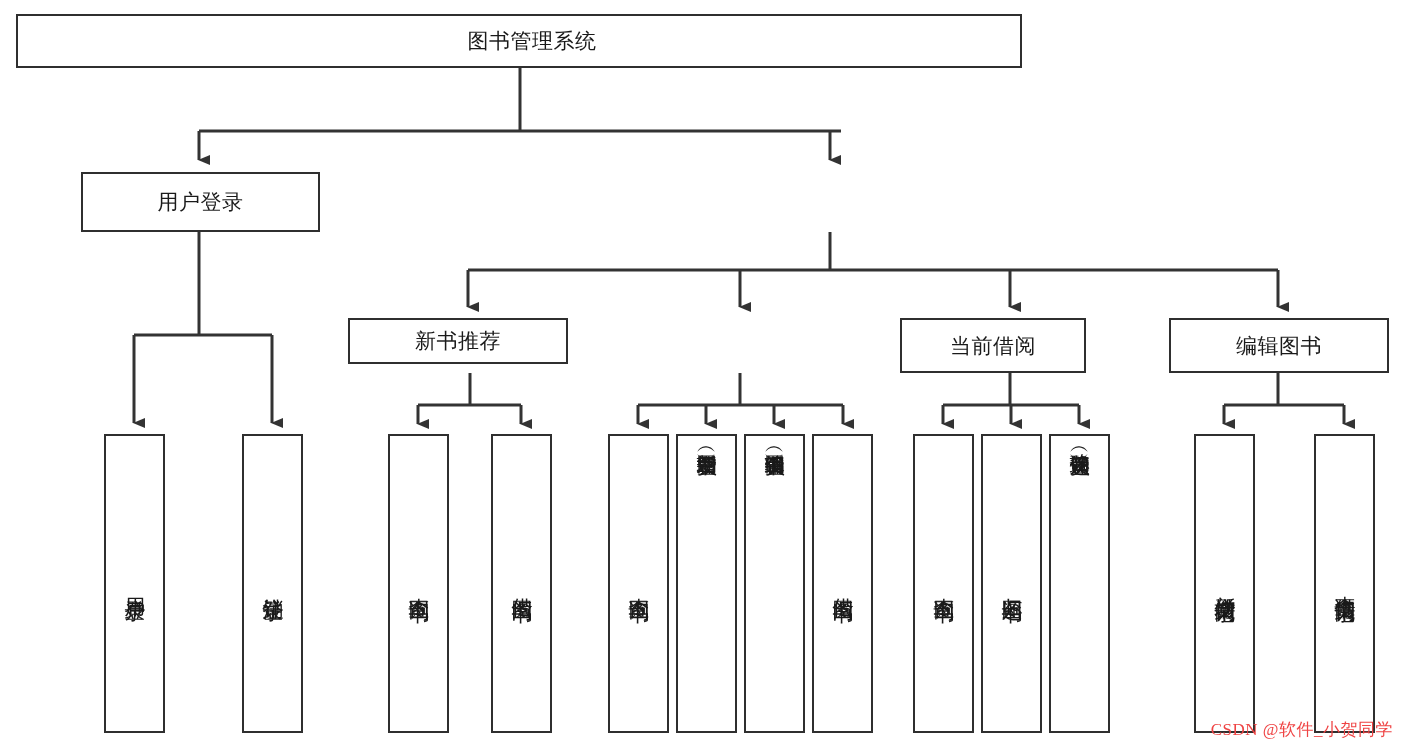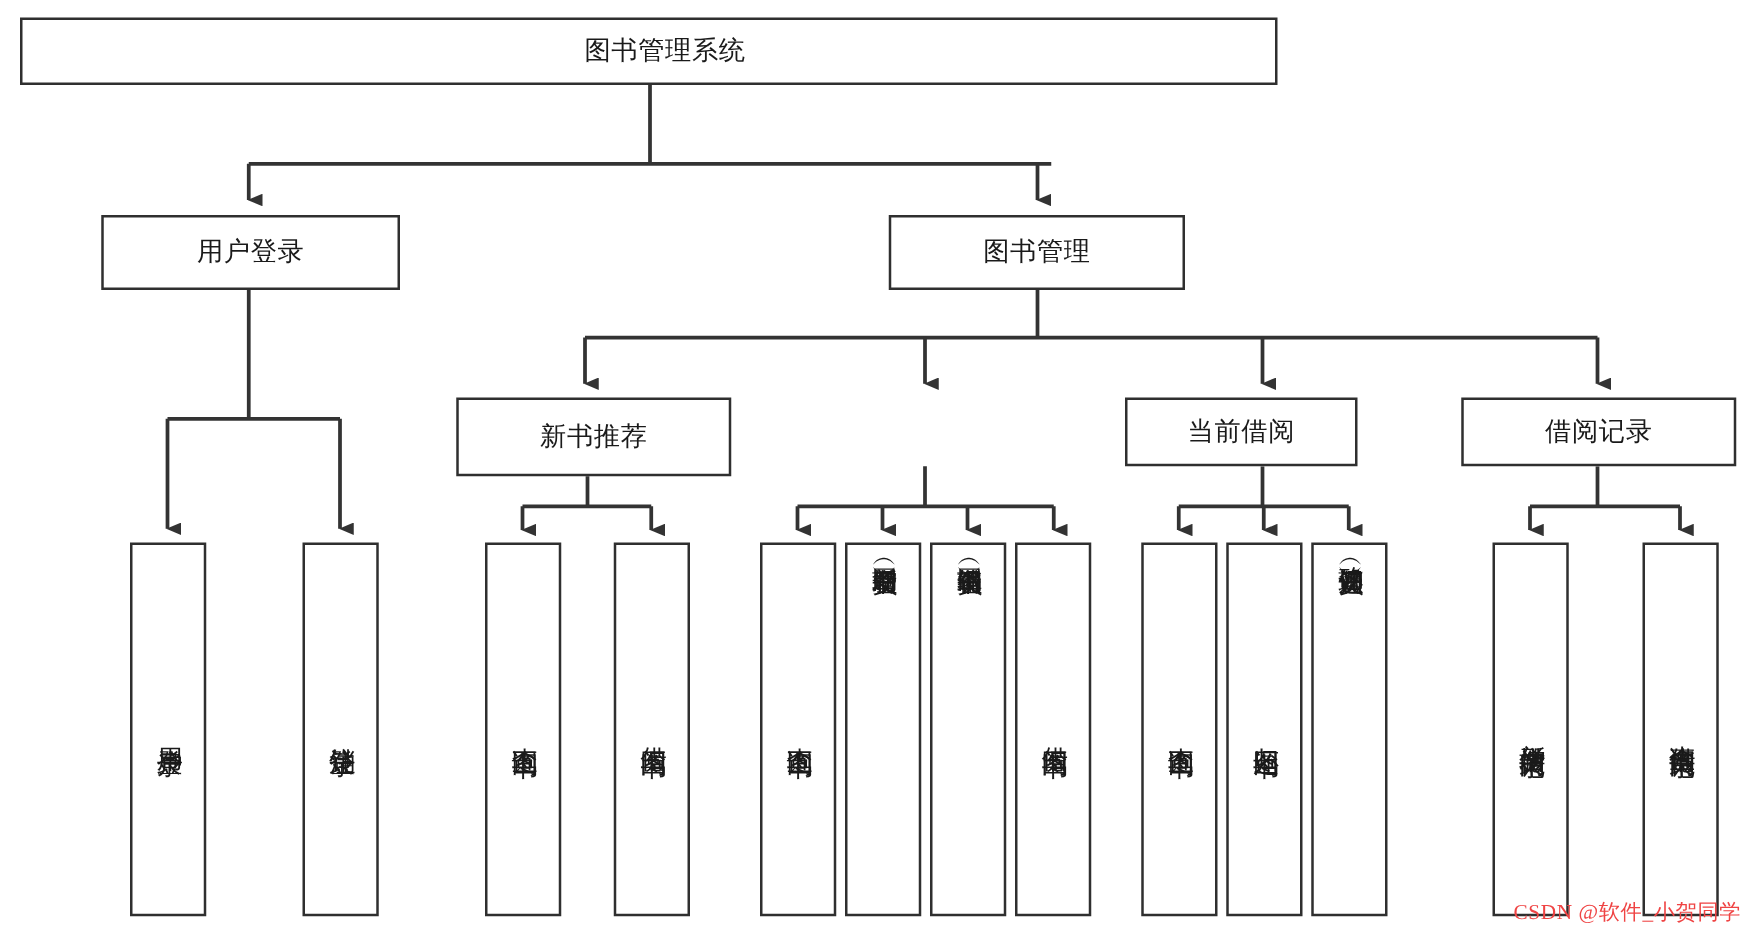--- a/index.html
+++ b/index.html
@@ -131,32 +131,29 @@
     </g>
   </svg>
 
   <div class="node horiz" style="left:16px; top:14px; width:1006px; height:54px;padding-left:26px;">
     <span class="label">图书管理系统</span>
   </div>
 
   <div class="node horiz" style="left:81px; top:172px; width:239px; height:60px;">
     <span class="label">用户登录</span>
   </div>
-  <div class="node horiz" style="left:711px; top:172px; width:237px; height:60px;">
-    <span class="label">图书管理</span>
-  </div>
-
-  <div class="node horiz" style="left:365px; top:318px; width:220px; height:63px;">
+
+  <div class="node horiz" style="left:348px; top:318px; width:220px; height:46px;">
     <span class="label">新书推荐</span>
   </div>
   <div class="node horiz" style="left:900px; top:318px; width:186px; height:55px;">
     <span class="label">当前借阅</span>
   </div>
   <div class="node horiz" style="left:1169px; top:318px; width:220px; height:55px;">
-    <span class="label">借阅记录</span>
+    <span class="label">编辑图书</span>
   </div>
 
   <div class="node vert short" style="left:104px; top:434px; width:61px; height:299px;">
     <span class="label">用户登录</span>
   </div>
   <div class="node vert short" style="left:242px; top:434px; width:61px; height:299px;">
     <span class="label">注销登录</span>
   </div>
 
   <div class="node vert short" style="left:388px; top:434px; width:61px; height:299px;">

